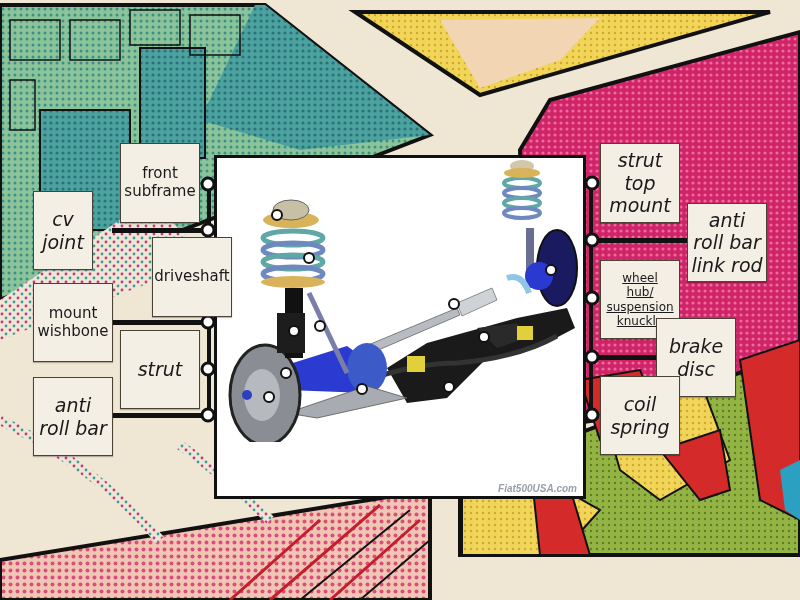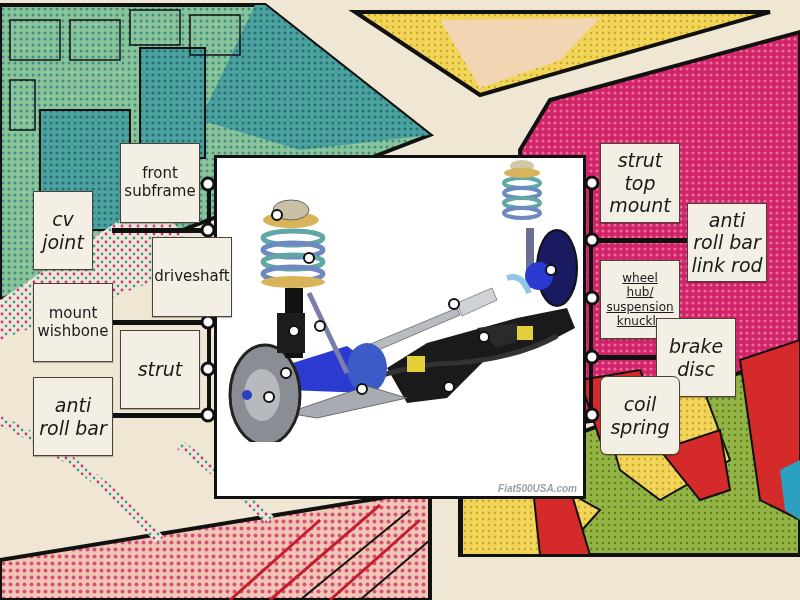--- a/index.html
+++ b/index.html
@@ -226,14 +226,14 @@
 mount</div>
 <div class="label large" style="left:687px;top:203px;width:80px;height:79px;">anti
 roll bar
 link rod</div>
 <div class="label xsmall" style="left:600px;top:260px;width:80px;height:79px;text-decoration:underline;">wheel
 hub/
 suspension
 knuckle</div>
 <div class="label large" style="left:656px;top:318px;width:80px;height:79px;">brake
 disc</div>
-<div class="label large" style="left:600px;top:376px;width:80px;height:79px;border-radius:7px;">coil
+<div class="label large" style="left:600px;top:376px;width:80px;height:79px;">coil
 spring</div>
 
 </body></html>

